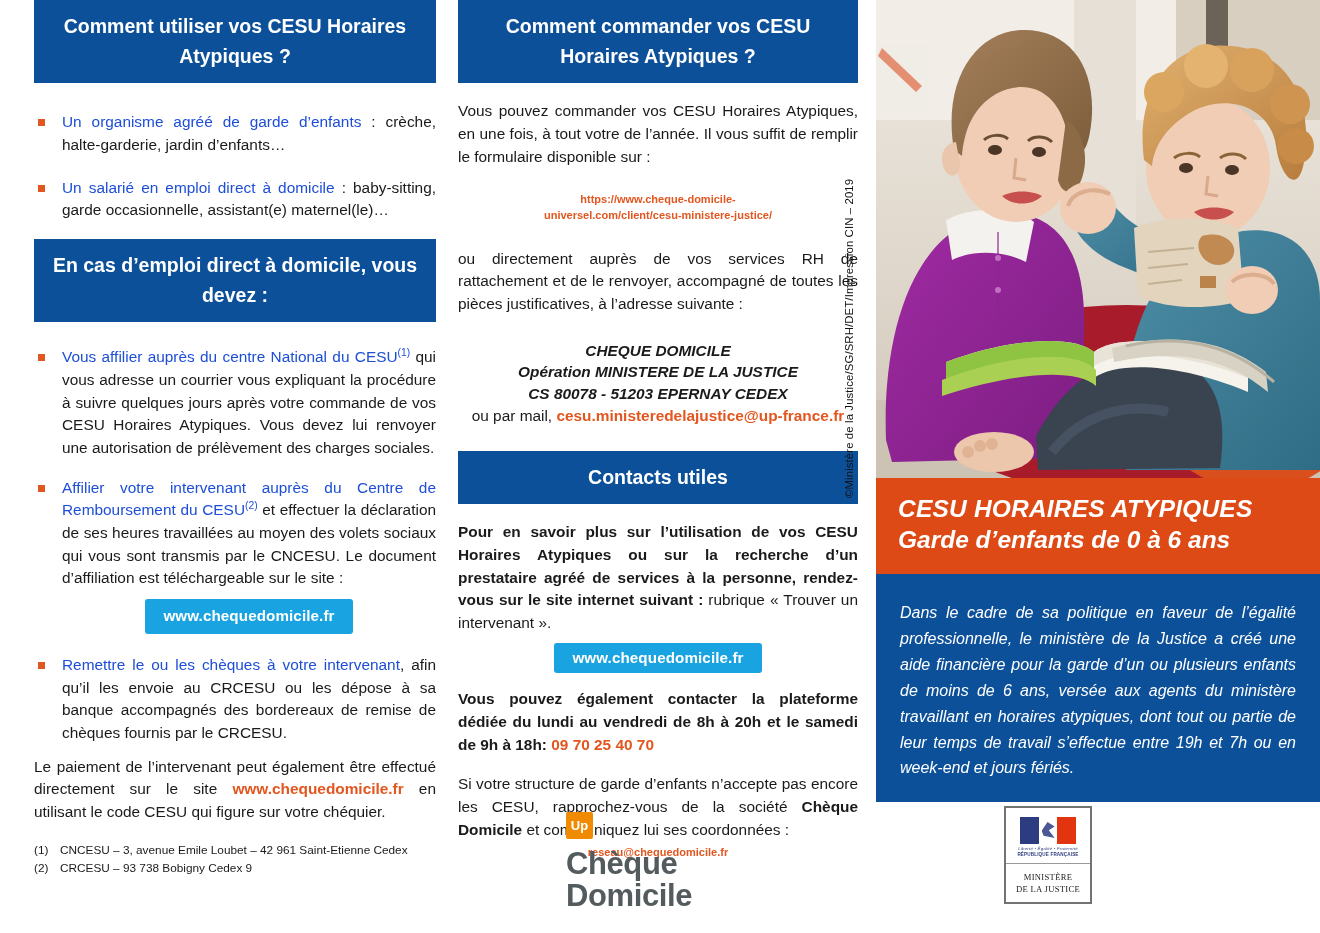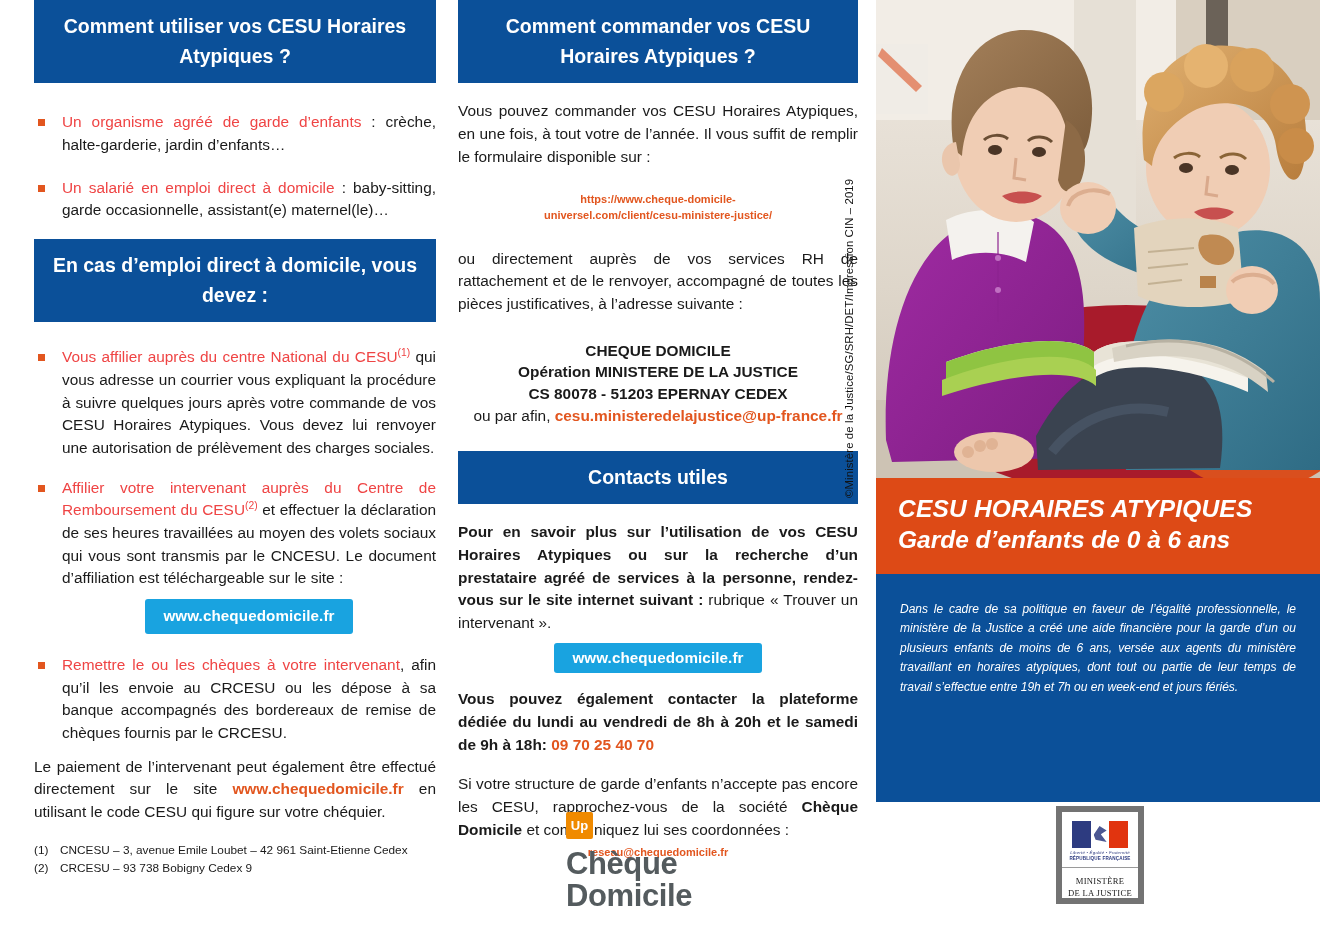--- a/index.html
+++ b/index.html
@@ -74,21 +74,21 @@
   ul.bullets > li:last-child { margin-bottom: 0; margin-top: 20px; }
   ul.bullets > li::before {
     content: "";
     position: absolute;
     left: 4px;
     top: 8px;
     width: 7px;
     height: 7px;
     background: #e2561f;
   }
-  .hl { color: #ef4444; }
+  .hl { color: #1d4ed8; }
   .hl-b { color: #e2561f; font-weight: bold; }
   .bold { font-weight: bold; }
   sup { font-size: 0.67em; vertical-align: super; line-height: 0; }
 
   
   .pill-wrap { text-align: center; margin: 9px 0 4px; }
   .pill {
     display: inline-block;
     background: #19a3e0;
     color: #ffffff;
@@ -106,21 +106,21 @@
     font-size: 11px;
     line-height: 1.42;
     color: #e2561f;
   }
   .addr {
     text-align: center;
     font-size: 15.4px;
     line-height: 1.42;
     color: #1a1a1a;
   }
-  .addr .line { font-weight: bold; }
+  .addr .line { font-weight: bold; font-style: italic; }
 
   
   .footnotes {
     font-size: 11.8px;
     line-height: 1.55;
     color: #1a1a1a;
   }
   .footnotes .fn { display: flex; }
   .footnotes .fn .num { width: 26px; flex: none; }
 
@@ -209,33 +209,33 @@
   }
   .blue-band {
     background: #0b5099;
     color: #ffffff;
     padding: 26px 24px 30px;
     box-sizing: border-box;
     height: 228px;
   }
   .blue-band p {
     margin: 0;
-    font-size: 12px;
+    font-size: 16px;
     line-height: 1.62;
     text-align: justify;
   }
 
   
   .min-logo {
     position: absolute;
-    left: 1056px;
+    left: 1004px;
     top: 806px;
     width: 88px;
     height: 98px;
-    border: 6px solid #737373;
+    border: 2px solid #737373;
     background: #ffffff;
     box-sizing: border-box;
   }
   .min-top {
     height: 56px;
     border-bottom: 1px solid #9a9a9a;
     display: flex;
     flex-direction: column;
     align-items: center;
     justify-content: center;
@@ -369,21 +369,21 @@
 
     <p class="para">ou directement auprès de vos services RH de rattachement et de le renvoyer, accompagné de toutes les pièces justificatives, à l’adresse suivante :</p>
 
     <div class="spacer-l"></div>
 
     <div class="addr">
       <div class="line">CHEQUE DOMICILE</div>
       <div class="line">Opération MINISTERE DE LA JUSTICE</div>
       <div class="line">CS 80078 - 51203 EPERNAY CEDEX</div>
       <div>
-        <span>ou par afin, </span><span class="hl-b">cesu.ministeredelajustice@up-france.fr</span>
+        <span>ou par mail, </span><span class="hl-b">cesu.ministeredelajustice@up-france.fr</span>
       </div>
     </div>
 
     <div class="spacer-l"></div>
 
     <div class="band">Contacts utiles</div>
 
     <div class="spacer-m"></div>
 
     <p class="strongpara">

